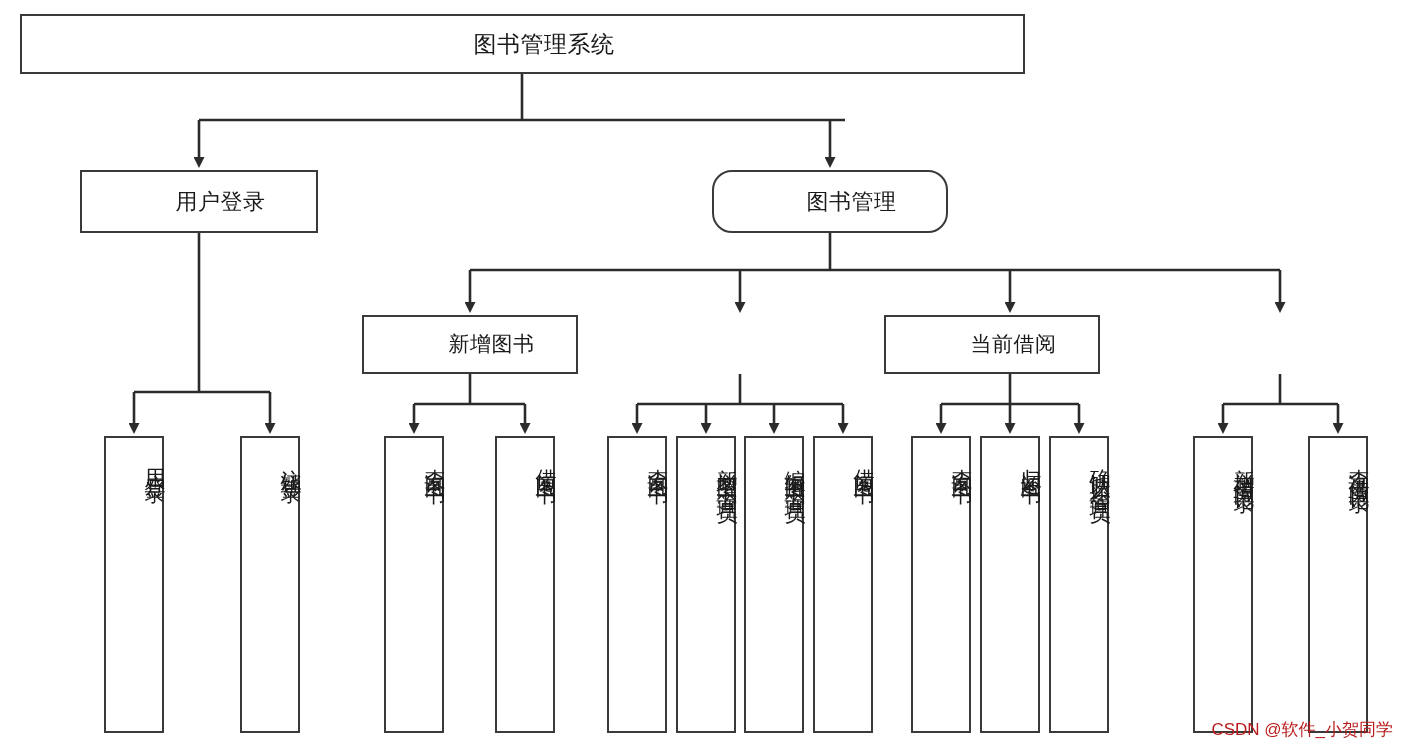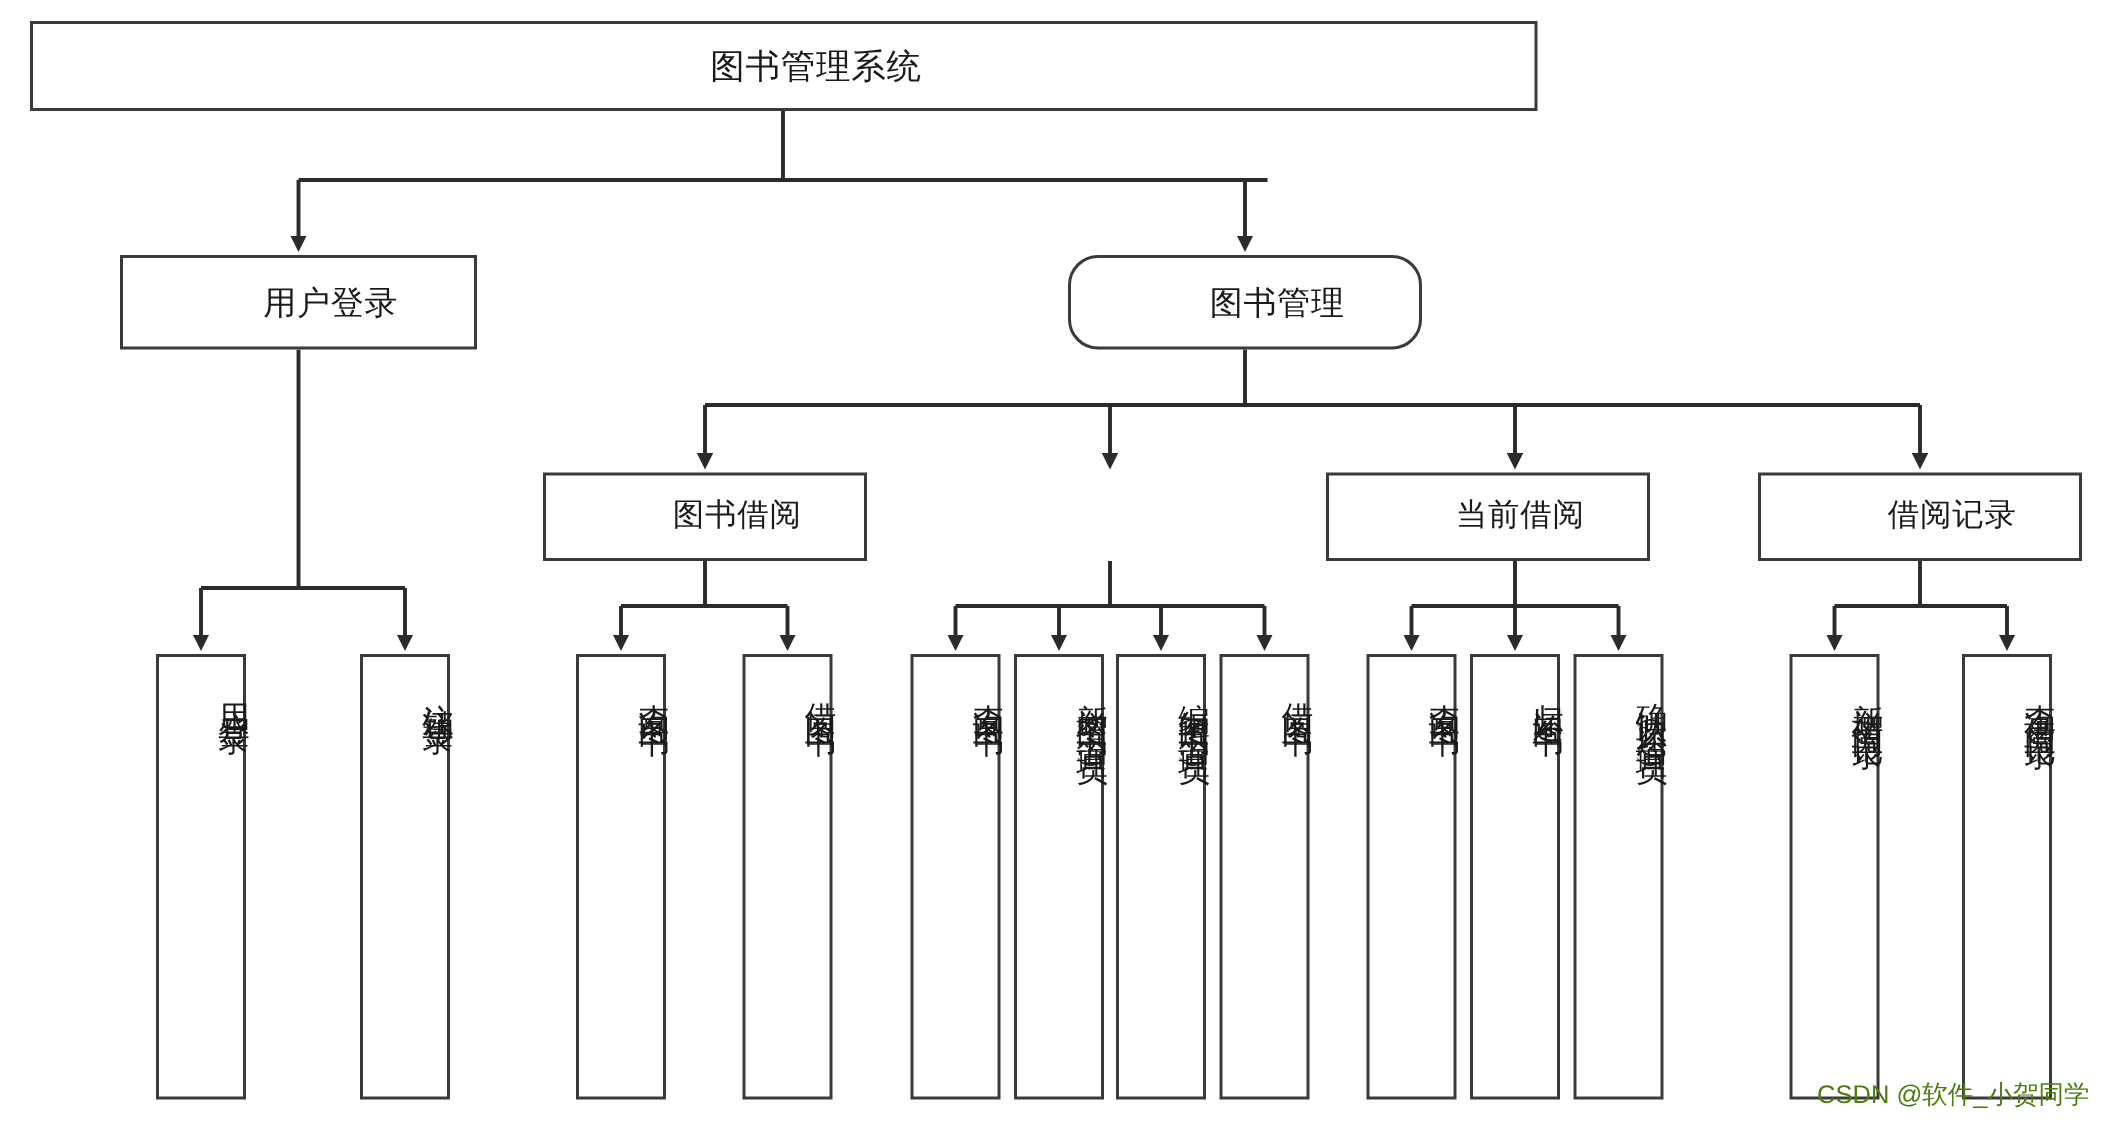--- a/index.html
+++ b/index.html
@@ -55,21 +55,21 @@
     text-orientation: upright;
     letter-spacing: 5px;
     line-height: 1.0;
     white-space: nowrap;
   }
   .watermark {
     position: absolute;
     right: 12px;
     bottom: 6px;
     font-size: 17px;
-    color: #4d7c0f;
+    color: #b91c1c;
     z-index: 3;
     white-space: nowrap;
   }
 </style>
 </head>
 <body>
 
 <div id="canvas">
 
   <svg class="wires" viewBox="0 0 1405 747">
@@ -127,27 +127,24 @@
   </div>
 
   <div class="node lvl2" style="left:80px; top:170px; width:238px; height:63px;">
     <span class="label">用户登录</span>
   </div>
   <div class="node lvl2" style="left:712px; top:170px; width:236px; height:63px;border-radius:20px;">
     <span class="label">图书管理</span>
   </div>
 
   <div class="node lvl3" style="left:362px; top:315px; width:216px; height:59px;">
-    <span class="label">图书借阅</span>
+    <span class="label">新增图书</span>
   </div>
   <div class="node lvl3" style="left:884px; top:315px; width:216px; height:59px;">
     <span class="label">当前借阅</span>
-  </div>
-  <div class="node lvl3" style="left:1172px; top:315px; width:216px; height:59px;">
-    <span class="label">借阅记录</span>
   </div>
 
   <div class="node leaf" style="left:104px; top:436px; width:60px; height:297px;">
     <span class="label">用户登录</span>
   </div>
   <div class="node leaf" style="left:240px; top:436px; width:60px; height:297px;">
     <span class="label">注销登录</span>
   </div>
 
   <div class="node leaf" style="left:384px; top:436px; width:60px; height:297px;">

